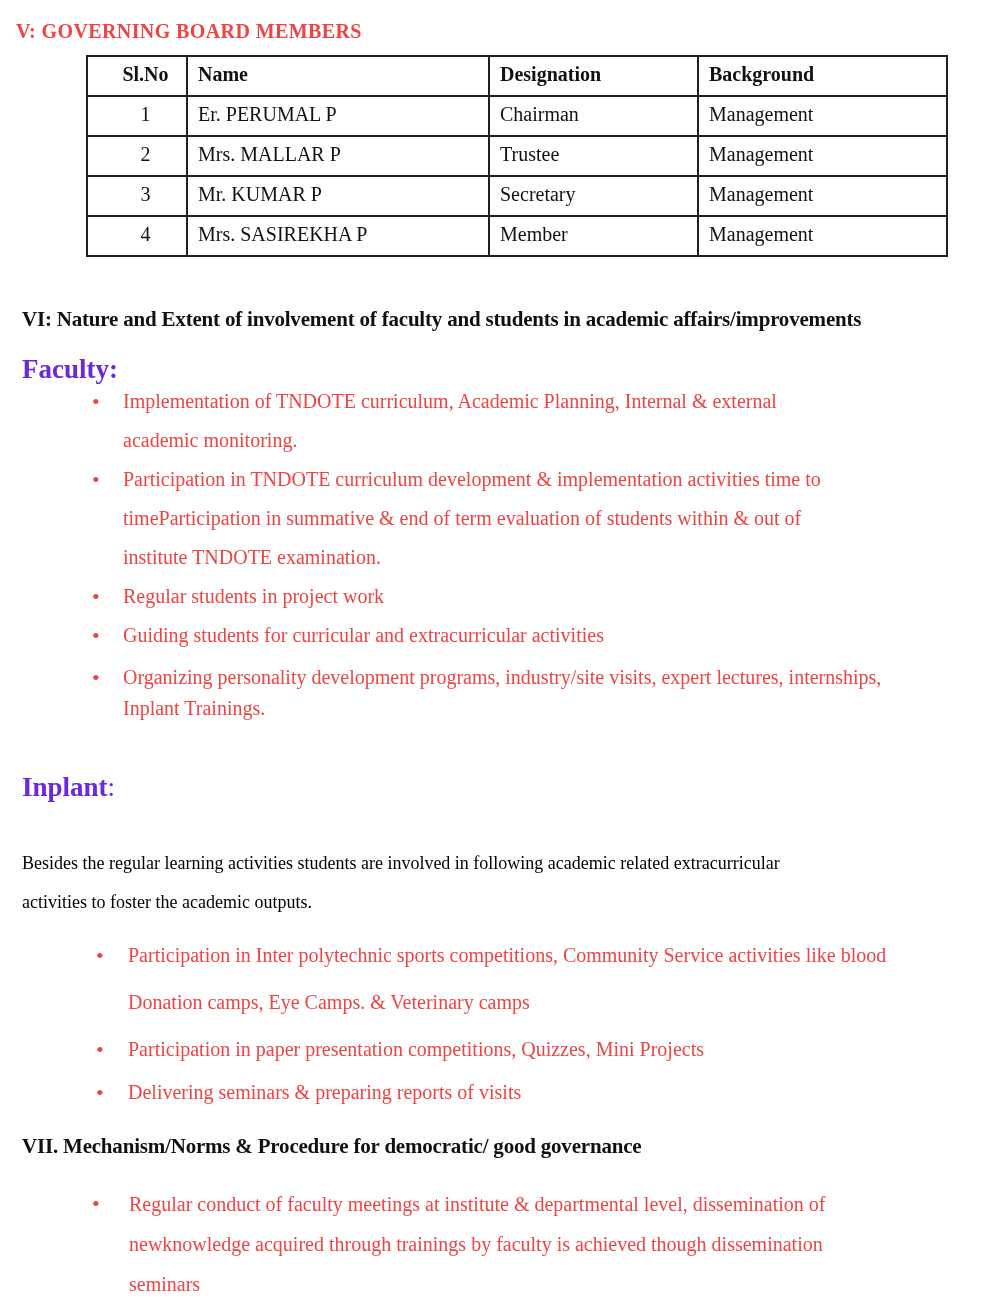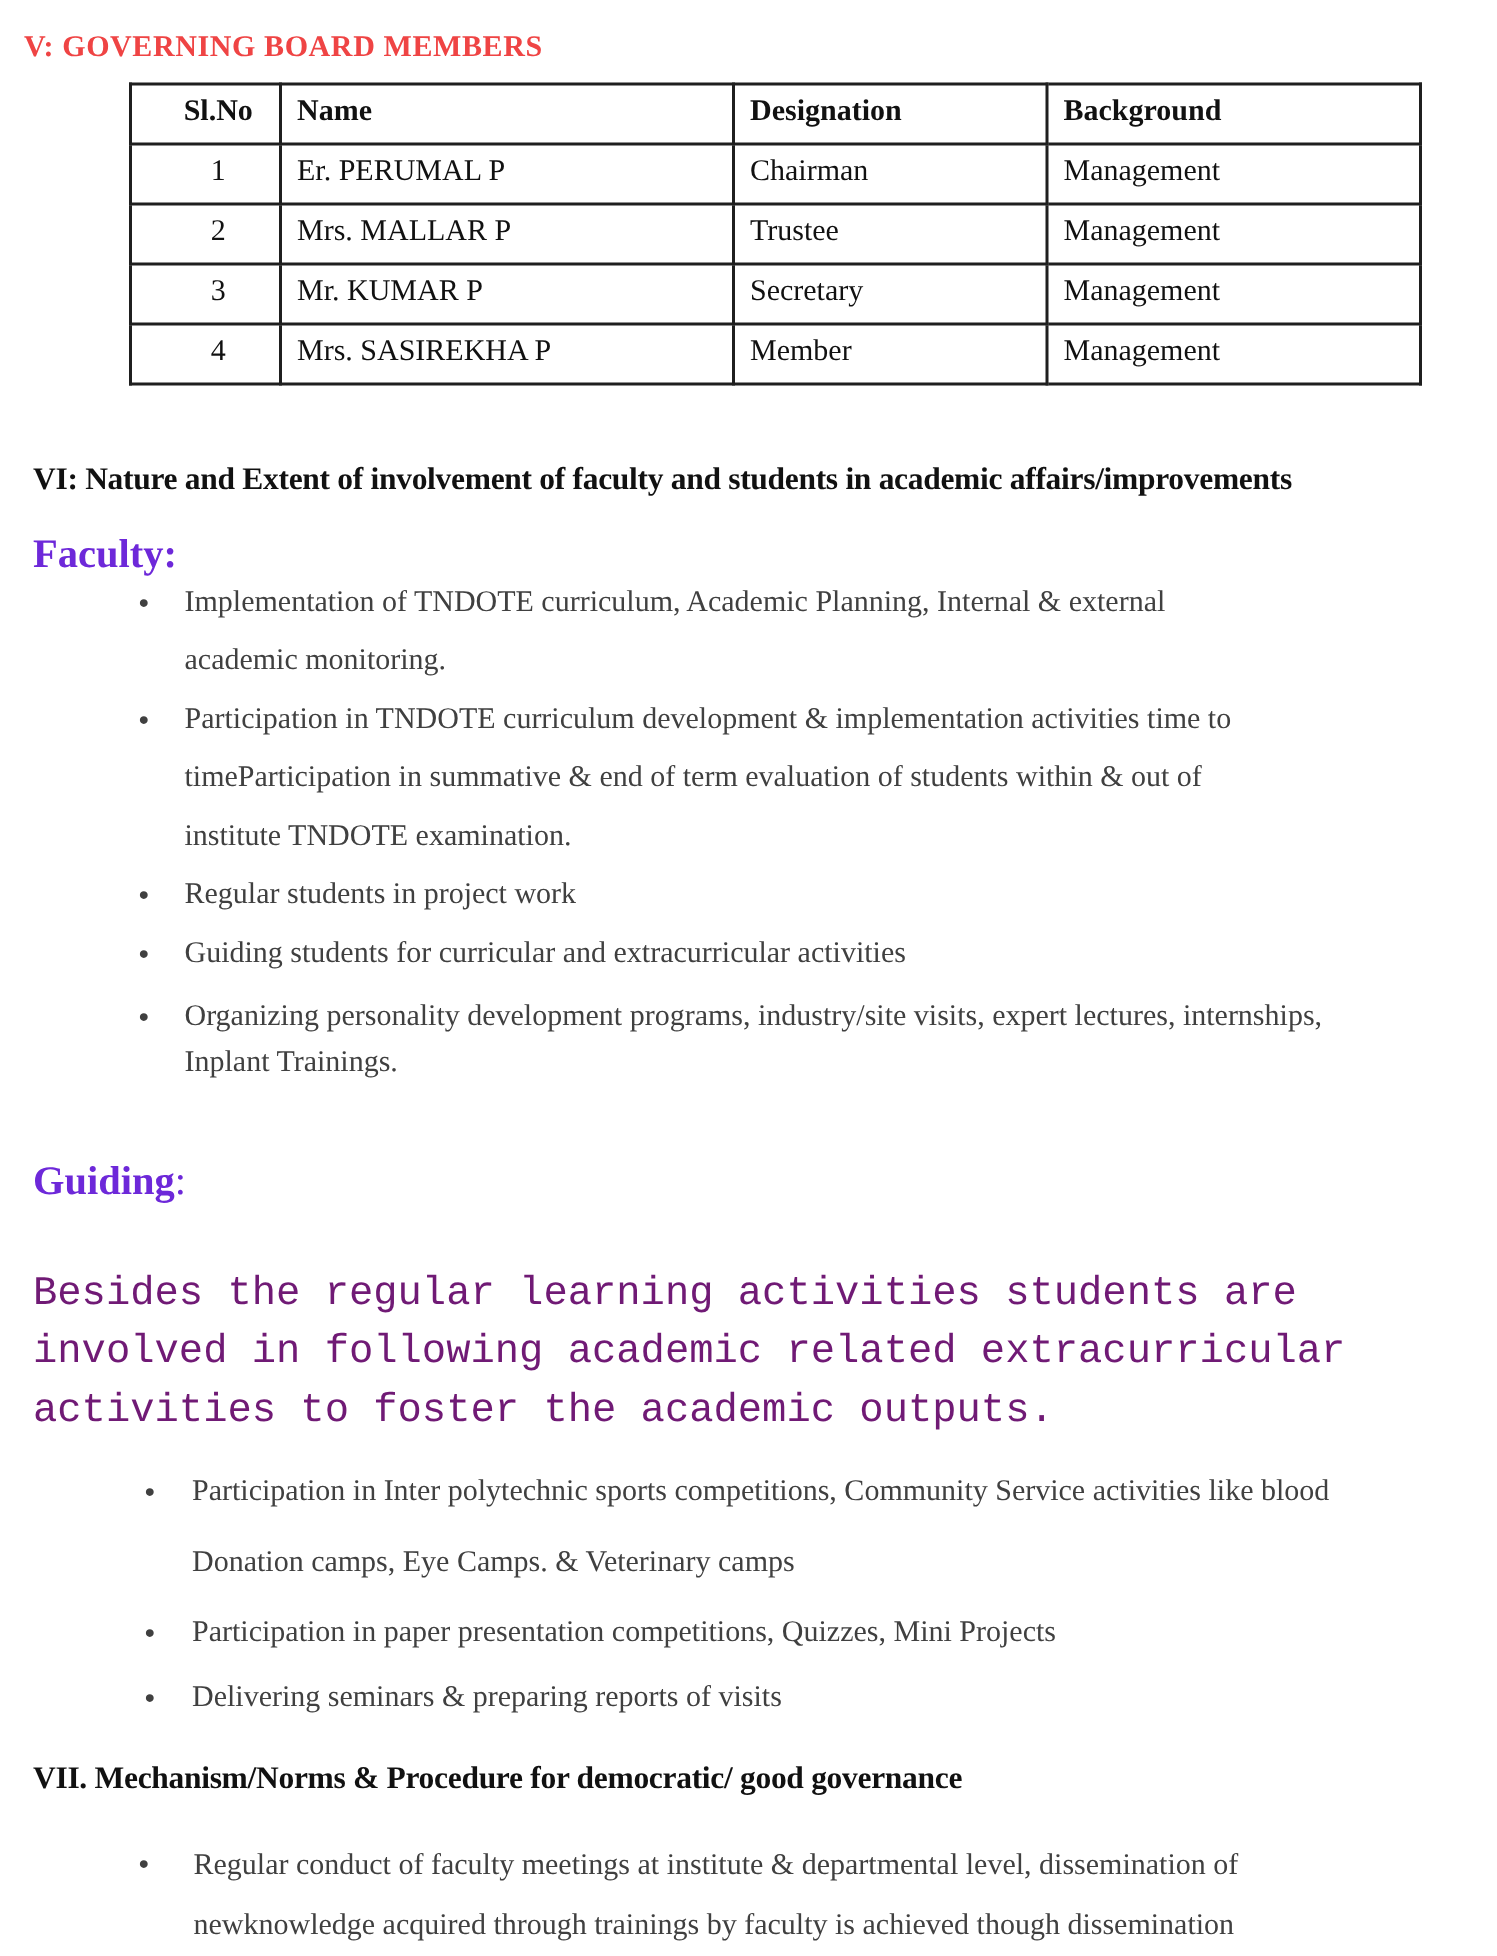--- a/index.html
+++ b/index.html
@@ -60,35 +60,35 @@
 
   
   ul.blist{
     list-style:none;
     margin:0;padding:0;
   }
   ul.blist li{
     position:relative;
     white-space:pre-line;
     font-size:20px;
-    color:#404040;
+    color:#ef4444;
   }
   ul.blist li::before{
     content:"\2022";
     position:absolute;left:0;top:0;
     font-size:22px;
   }
   ul.faculty{margin:0 0 0 76px;}
   ul.faculty li{padding-left:31px;line-height:39px;}
   ul.faculty li.tight{line-height:31px;margin-top:7px;}
 
   .intro{
     margin:44px 0 0 6px;
-    font-size:27px;line-height:39px;
-    white-space:pre-line;color:#701a75;font-family:Liberation Mono, monospace;
+    font-size:18px;line-height:39px;
+    white-space:pre-line;color:#000000;
   }
 
   ul.students{margin:10px 0 0 80px;}
   ul.students li{padding-left:32px;line-height:47px;}
   ul.students li.last{line-height:39px;}
 
   .vii-heading{
     margin:20px 0 0 6px;
     font-size:21px;line-height:28px;
     font-weight:bold;color:#111;
@@ -152,21 +152,21 @@
 academic monitoring.</li>
     <li>Participation in TNDOTE curriculum development &amp; implementation activities time to
 timeParticipation in summative &amp; end of term evaluation of students within &amp; out of
 institute TNDOTE examination.</li>
     <li>Regular students in project work</li>
     <li>Guiding students for curricular and extracurricular activities</li>
     <li class="tight">Organizing personality development programs, industry/site visits, expert lectures, internships,
 Inplant Trainings.</li>
   </ul>
 
-  <h3 class="sub-label students-label"><span class="b">Guiding</span><span class="n">:</span></h3>
+  <h3 class="sub-label students-label"><span class="b">Inplant</span><span class="n">:</span></h3>
 
   <p class="intro">Besides the regular learning activities students are involved in following academic related extracurricular
 activities to foster the academic outputs.</p>
 
   <ul class="blist students">
     <li>Participation in Inter polytechnic sports competitions, Community Service activities like blood
 Donation camps, Eye Camps. &amp; Veterinary camps</li>
     <li>Participation in paper presentation competitions, Quizzes, Mini Projects</li>
     <li class="last">Delivering seminars &amp; preparing reports of visits</li>
   </ul>

